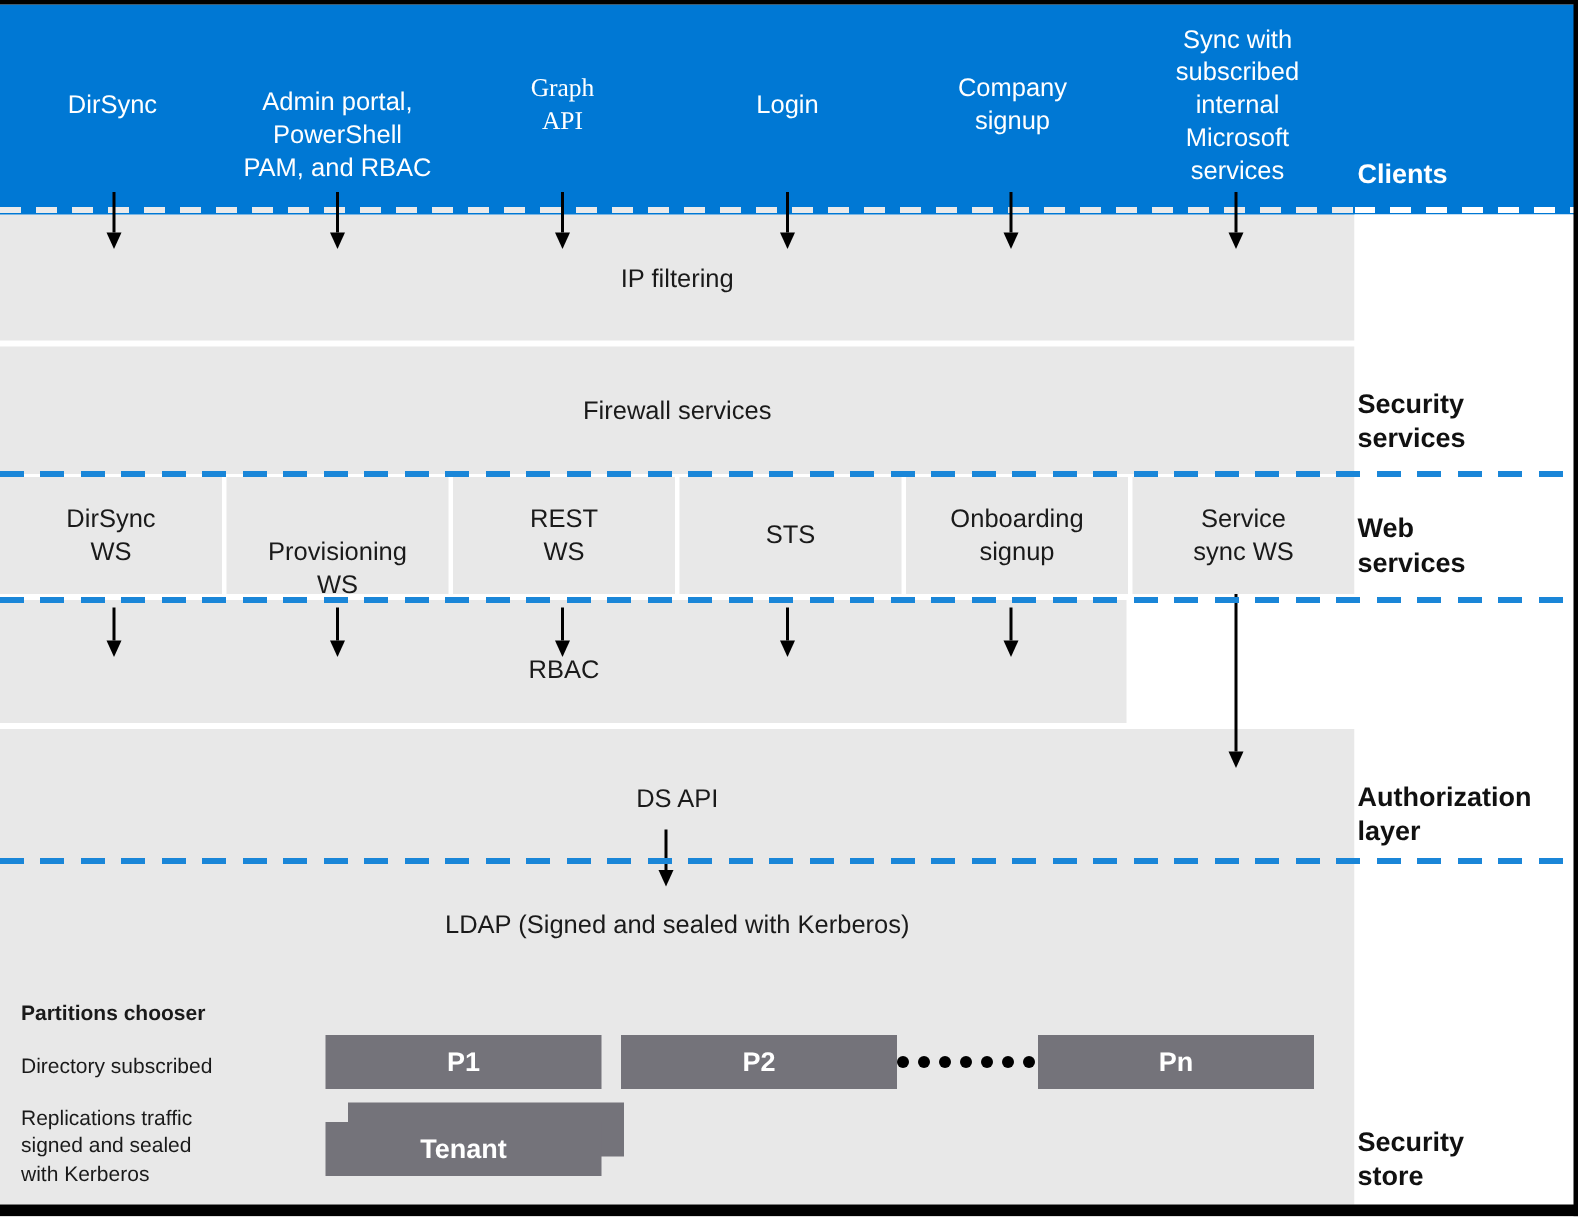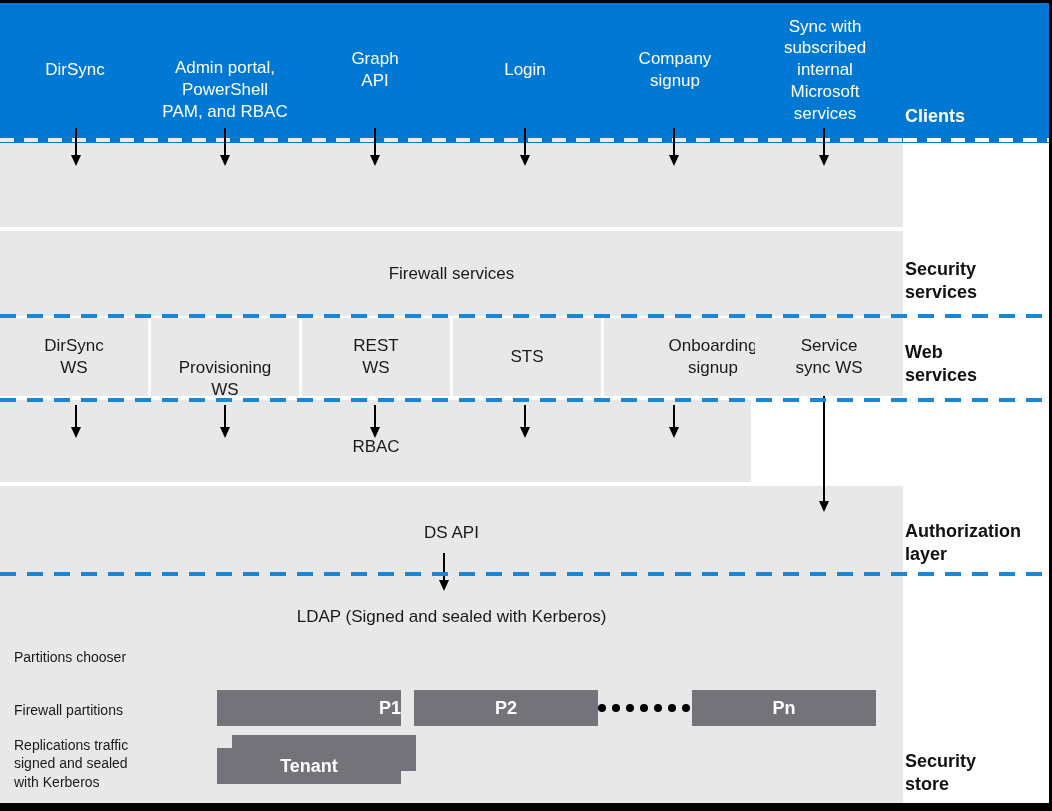--- a/index.html
+++ b/index.html
@@ -117,21 +117,21 @@
 
   <div class="client-col" style="left:0;width:150px;">
     <span style="white-space:pre-line;">DirSync</span>
   </div>
   <div class="client-col" style="left:150px;width:150px;margin-top:20px;">
     <span style="white-space:pre-line;">Admin portal,
 PowerShell
 PAM, and RBAC</span>
   </div>
   <div class="client-col" style="left:300px;width:150px;">
-    <span style="white-space:pre-line;">Graph
+    <span style="white-space:pre-line;font-family:Liberation Serif, serif;">Graph
 API</span>
   </div>
   <div class="client-col" style="left:450px;width:150px;">
     <span style="white-space:pre-line;">Login</span>
   </div>
   <div class="client-col" style="left:600px;width:150px;">
     <span style="white-space:pre-line;">Company
 signup</span>
   </div>
   <div class="client-col" style="left:750px;width:150px;">
@@ -165,40 +165,41 @@
   </div>
   <div class="arrow" style="left:673px;top:128px;">
     <div class="shaft" style="height:27px;"></div>
       <div class="head" style="top:27px;"></div>
   </div>
   <div class="arrow" style="left:823px;top:128px;">
     <div class="shaft" style="height:27px;"></div>
       <div class="head" style="top:27px;"></div>
   </div>
 
+  <div class="block-label" style="left:0;top:176px;width:903px;">IP filtering</div>
   <div class="block-label" style="left:0;top:264px;width:903px;">Firewall services</div>
 
   <div class="dash-blue" style="top:314px;"></div>
 
   <div class="ws-cell" style="left:0;width:148px;">
     <span style="white-space:pre-line;">DirSync
 WS</span>
   </div>
   <div class="ws-cell" style="left:151px;width:148px;">
     <span style="white-space:pre-line;margin-top:43px;">Provisioning
 WS</span>
   </div>
   <div class="ws-cell" style="left:302px;width:148px;">
     <span style="white-space:pre-line;">REST
 WS</span>
   </div>
   <div class="ws-cell" style="left:453px;width:148px;">
     <span style="white-space:pre-line;">STS</span>
   </div>
-  <div class="ws-cell" style="left:604px;width:148px;padding-left:35px;">
+  <div class="ws-cell" style="left:604px;width:148px;">
     <span style="white-space:pre-line;">Onboarding
 signup</span>
   </div>
   <div class="ws-cell" style="left:755px;width:148px;">
     <span style="white-space:pre-line;">Service
 sync WS</span>
   </div>
 
   <div class="dash-blue" style="top:398px;"></div>
 
@@ -234,27 +235,27 @@
 
   <div class="dash-blue" style="top:572px;"></div>
 
   <div class="arrow" style="left:443px;top:553px;">
     <div class="shaft" style="height:27px;"></div>
       <div class="head" style="top:27px;"></div>
   </div>
 
   <div class="block-label" style="left:0;top:607px;width:903px;">LDAP (Signed and sealed with Kerberos)</div>
 
-  <div class="side-note" style="top:648px;width:190px;white-space:pre-line;">Partitions chooser</div>
-  <div class="side-note" style="top:701px;width:190px;white-space:pre-line;">Firewall partitions</div>
+  <div class="side-note" style="top:666px;width:190px;white-space:pre-line;font-weight:bold;">Partitions chooser</div>
+  <div class="side-note" style="top:701px;width:190px;white-space:pre-line;">Directory subscribed</div>
   <div class="side-note" style="top:736px;width:190px;white-space:pre-line;">Replications traffic
 signed and sealed
 with Kerberos</div>
 
-  <div class="partition" style="left:217px;top:690px;width:184px;height:36px;justify-content:flex-end;">
+  <div class="partition" style="left:217px;top:690px;width:184px;height:36px;">
     <span>P1</span>
   </div>
   <div class="partition" style="left:414px;top:690px;width:184px;height:36px;">
     <span>P2</span>
   </div>
 
   <div class="dots" style="left:598px;top:704px;">
     <i></i>
       <i></i>
       <i></i>

